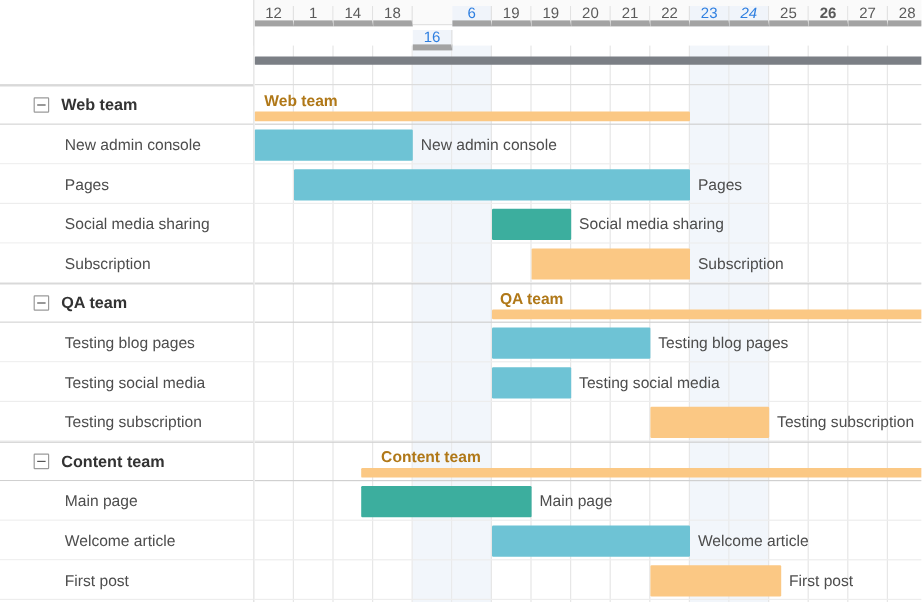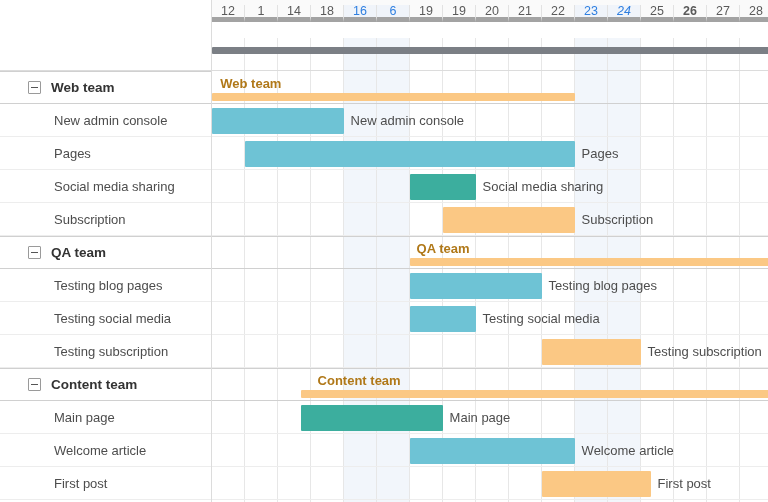--- a/index.html
+++ b/index.html
@@ -305,21 +305,21 @@
         <div class="col-band" style="left: 528px; width: 33px;"></div>
       </div>
     <div class="year-header" id="year-header" style="width: 561px;">
       <span>2021</span>
     </div>
     <div id="day-headers">
         <div class="day-header" style="left: 0px; width: 33px;">12</div>
         <div class="day-header" style="left: 33px; width: 33px;">1</div>
         <div class="day-header" style="left: 66px; width: 33px;">14</div>
         <div class="day-header" style="left: 99px; width: 33px;">18</div>
-        <div class="day-header weekend today-col" style="left: 132px; width: 33px;">16</div>
+        <div class="day-header weekend today-col" style="left: 132px; width: 33px; margin-top: 20px;">16</div>
         <div class="day-header weekend today-col" style="left: 165px; width: 33px;">6</div>
         <div class="day-header" style="left: 198px; width: 33px;">19</div>
         <div class="day-header" style="left: 231px; width: 33px;">19</div>
         <div class="day-header" style="left: 264px; width: 33px;">20</div>
         <div class="day-header" style="left: 297px; width: 33px;">21</div>
         <div class="day-header" style="left: 330px; width: 33px;">22</div>
         <div class="day-header weekend" style="left: 363px; width: 33px;">23</div>
         <div class="day-header weekend today-col" style="left: 396px; width: 33px; font-style: italic;">24</div>
         <div class="day-header" style="left: 429px; width: 33px;">25</div>
         <div class="day-header" style="left: 462px; width: 33px; font-weight: bold;">26</div>

